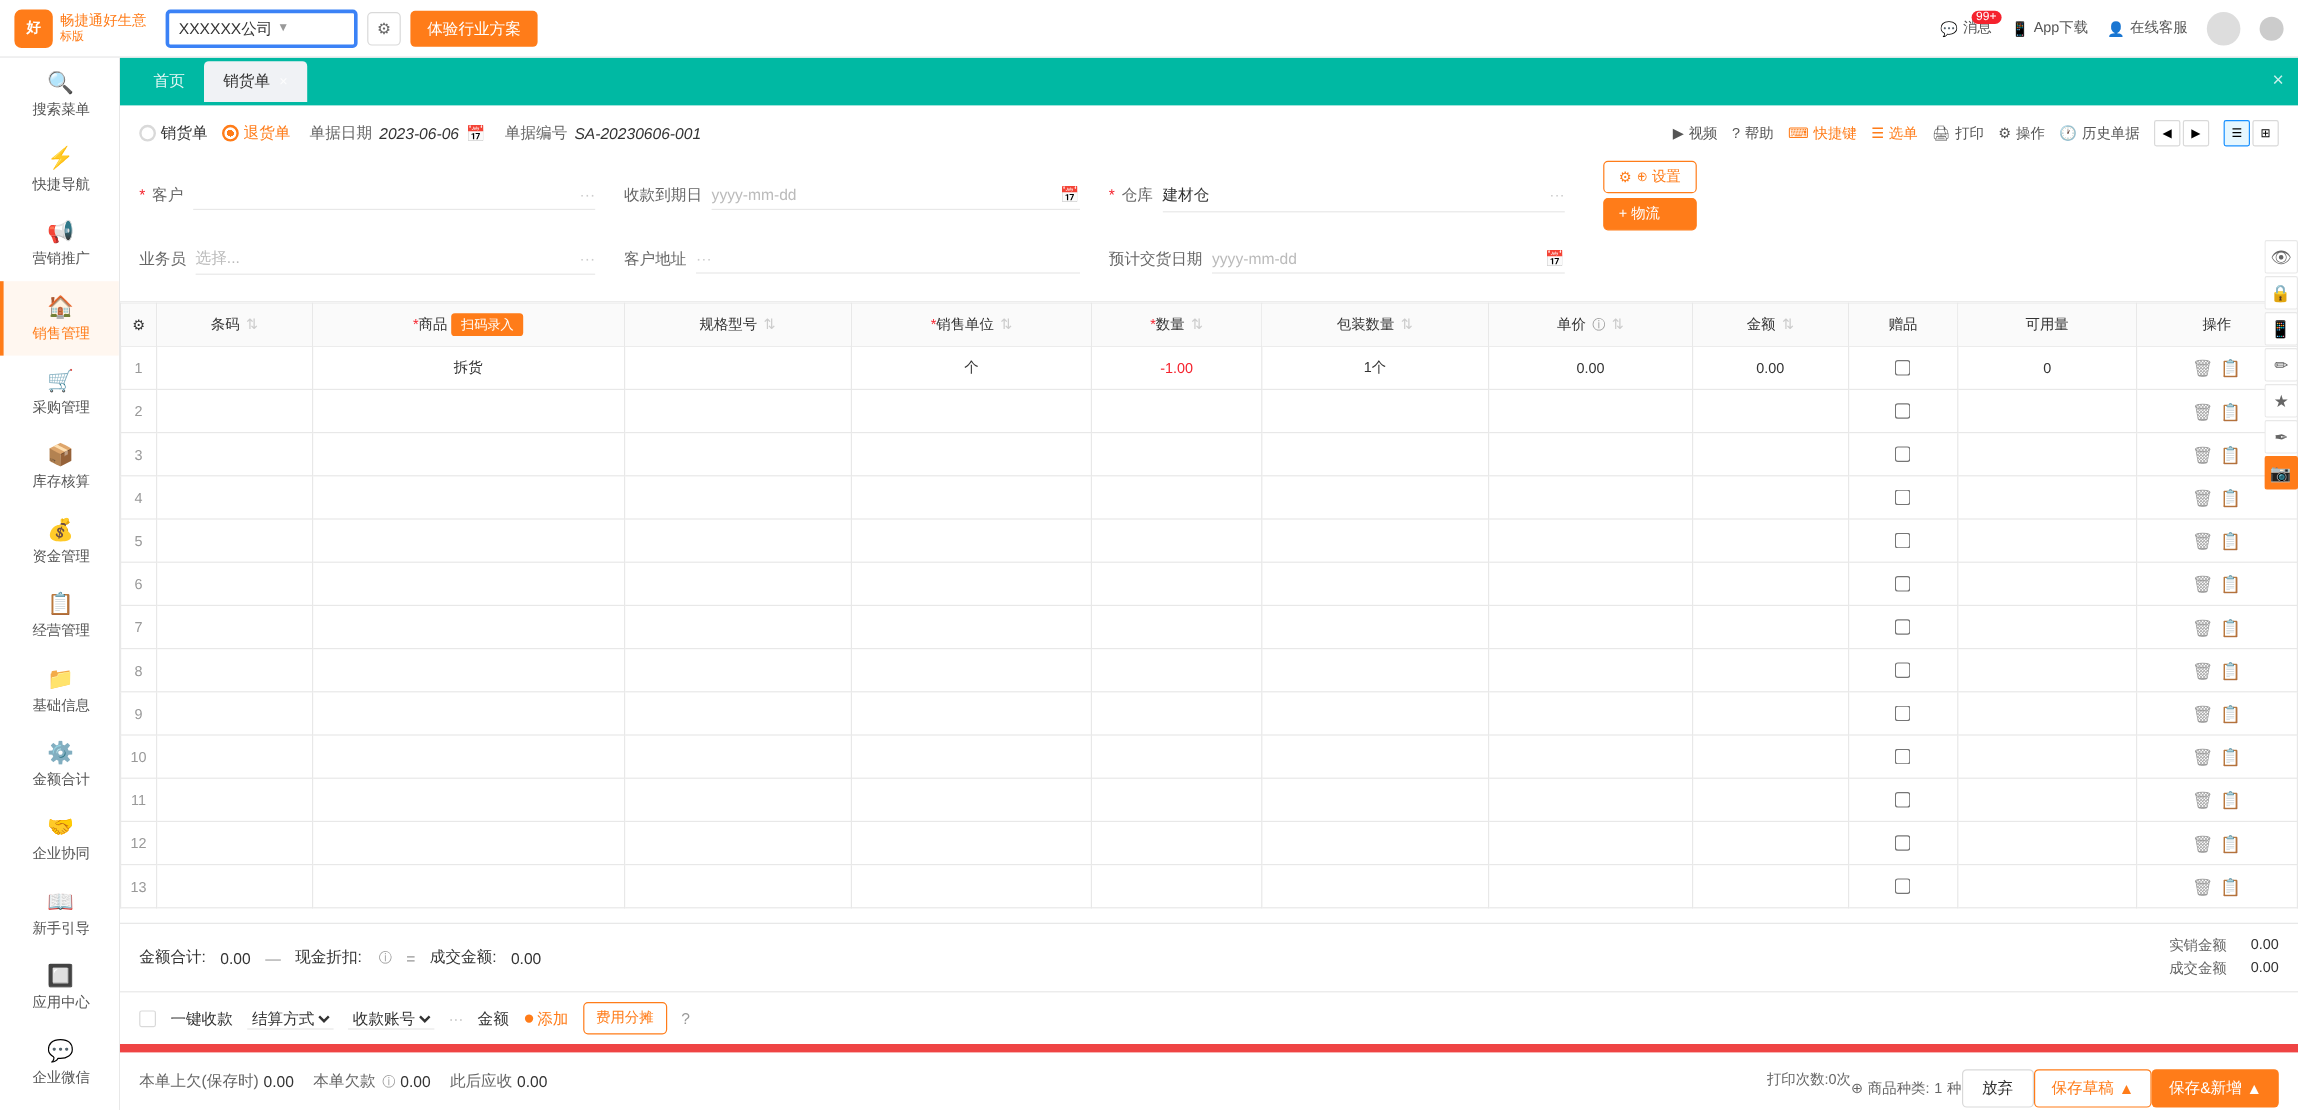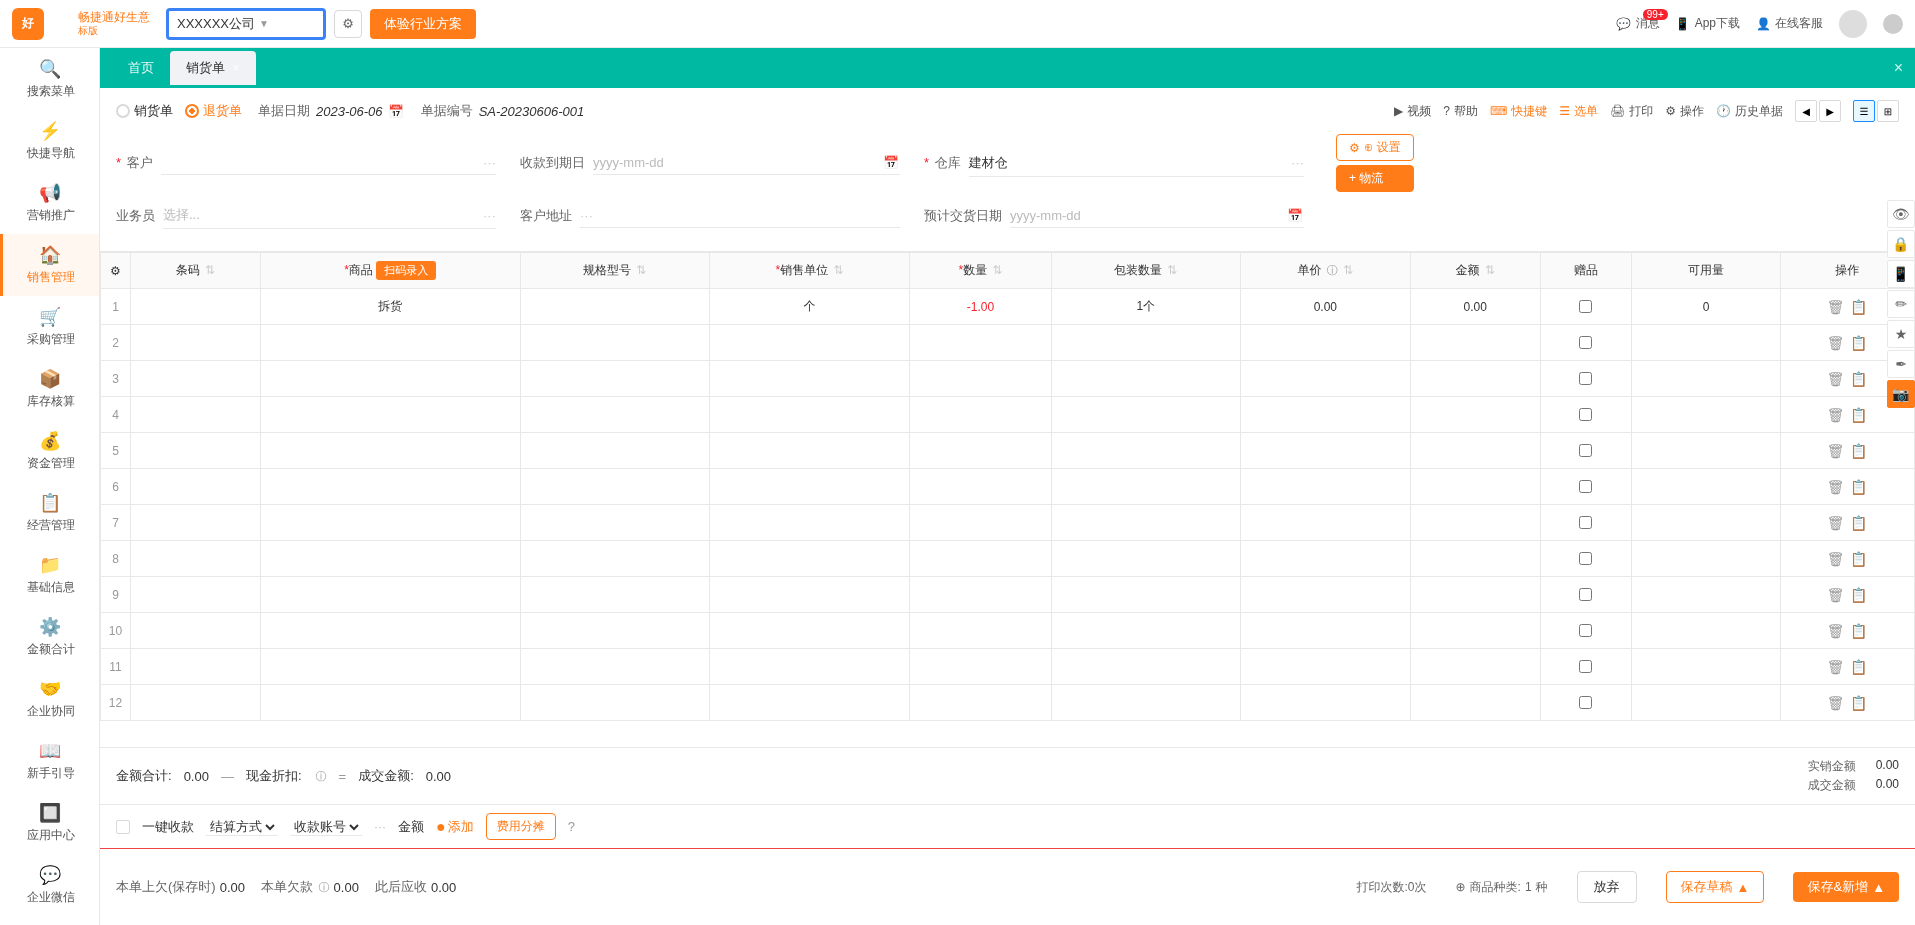--- a/index.html
+++ b/index.html
@@ -2,21 +2,21 @@
 <html><head>
   <meta charset="utf-8">
   <style>
     * { box-sizing: border-box; margin: 0; padding: 0; }
     body { font-family: 'Microsoft YaHei', Arial, sans-serif; font-size: 13px; background: #f0f2f5; color: #333; display: flex; flex-direction: column; height: 925px; overflow: hidden; }
 
     
     .top-bar { height: 48px; background: #fff; display: flex; align-items: center; padding: 0 12px; border-bottom: 1px solid #e8e8e8; gap: 8px; flex-shrink: 0; }
     .logo-area { display: flex; align-items: center; gap: 6px; margin-right: 8px; }
     .logo-icon { width: 32px; height: 32px; background: #ff7c19; border-radius: 6px; display: flex; align-items: center; justify-content: center; color: #fff; font-weight: bold; font-size: 12px; }
-    .logo-text { color: #ff7c19; font-size: 12px; line-height: 1.2; margin-left: 28px; }
+    .logo-text { color: #ff7c19; font-size: 12px; line-height: 1.2; }
     .company-selector { display: flex; align-items: center; border: 3px solid #3b82f6; border-radius: 4px; padding: 4px 8px; min-width: 160px; cursor: pointer; gap: 4px; }
     .chevron-down { color: #999; font-size: 10px; }
     .settings-btn { width: 28px; height: 28px; border: 1px solid #d9d9d9; border-radius: 4px; display: flex; align-items: center; justify-content: center; cursor: pointer; color: #666; }
     .trial-btn { background: #ff7c19; color: #fff; border: none; border-radius: 4px; padding: 6px 14px; cursor: pointer; font-size: 13px; }
     .top-right { margin-left: auto; display: flex; align-items: center; gap: 16px; }
     .top-right-item { display: flex; align-items: center; gap: 4px; cursor: pointer; color: #555; font-size: 12px; position: relative; }
     .badge { background: #f5222d; color: #fff; border-radius: 10px; font-size: 10px; padding: 0 4px; position: absolute; top: -6px; right: -8px; }
     .avatar { width: 28px; height: 28px; background: #ddd; border-radius: 50%; }
 
     
@@ -90,25 +90,25 @@
     .equals { color: #999; }
 
     
     .payment-row { background: #fff; padding: 8px 16px; border-top: 1px solid #e8e8e8; display: flex; align-items: center; gap: 12px; font-size: 13px; flex-shrink: 0; }
     .checkbox-small { width: 14px; height: 14px; border: 1px solid #d9d9d9; border-radius: 2px; flex-shrink: 0; }
     .add-btn { background: none; border: none; color: #ff7c19; cursor: pointer; font-size: 13px; display: flex; align-items: center; gap: 2px; }
     .expense-btn { border: 1px solid #ff7c19; color: #ff7c19; background: #fff; border-radius: 4px; padding: 4px 10px; cursor: pointer; font-size: 12px; }
     .question-icon { color: #999; cursor: pointer; }
 
     
-    .bottom-bar { background: #fff; padding: 22px 16px; border-top: 1px solid #ef4444; display: flex; align-items: center; gap: 16px; font-size: 13px; flex-shrink: 0; }
+    .bottom-bar { background: #fff; padding: 2px 16px; border-top: 7px solid #ef4444; display: flex; align-items: center; gap: 16px; font-size: 13px; flex-shrink: 0; }
     .bottom-stat { display: flex; align-items: center; gap: 4px; }
     .stat-label { color: #666; }
     .stat-value { color: #333; font-weight: 500; }
-    .bottom-right { margin-left: auto; display: flex; align-items: center; gap: 29px; }
+    .bottom-right { margin-left: auto; display: flex; gap: 0; margin-top: 12px; }
     .print-info { color: #666; font-size: 12px; }
     .goods-kind { display: flex; align-items: center; gap: 4px; color: #666; font-size: 12px; }
     .abandon-btn { border: 1px solid #d9d9d9; background: #fff; border-radius: 4px; padding: 6px 16px; cursor: pointer; font-size: 13px; color: #333; }
     .save-draft-btn { border: 1px solid #ff7c19; background: #fff; color: #ff7c19; border-radius: 4px; padding: 6px 14px; cursor: pointer; font-size: 13px; display: flex; align-items: center; gap: 4px; }
     .save-new-btn { background: #ff7c19; color: #fff; border: none; border-radius: 4px; padding: 6px 14px; cursor: pointer; font-size: 13px; display: flex; align-items: center; gap: 4px; }
 
     
     .right-toolbar { position: fixed; right: 0; top: 200px; display: flex; flex-direction: column; gap: 2px; z-index: 100; }
     .rt-btn { width: 28px; height: 28px; background: #fff; border: 1px solid #e8e8e8; display: flex; align-items: center; justify-content: center; cursor: pointer; font-size: 14px; color: #666; border-radius: 2px; }
     .rt-btn.orange { background: #ff7c19; color: #fff; border-color: #ff7c19; }
@@ -676,20 +676,43 @@
                 </div>
               </td>
       <td></td>
       <td>
         <div class="cell-action">
           <button class="icon-btn">🗑</button>
           <button class="icon-btn">📋</button>
         </div>
       </td>
     </tr>
+            <tr>
+      <td><span class="row-num">13</span></td>
+      <td></td>
+      <td></td>
+      <td></td>
+      <td></td>
+      <td style=""></td>
+      <td></td>
+      <td></td>
+      <td></td>
+      <td>
+                <div class="checkbox-cell">
+                  <input type="checkbox" style="cursor: pointer;">
+                </div>
+              </td>
+      <td></td>
+      <td>
+        <div class="cell-action">
+          <button class="icon-btn">🗑</button>
+          <button class="icon-btn">📋</button>
+        </div>
+      </td>
+    </tr>
           </tbody>
 
       </table>
     </div>
 
     <div class="footer-summary">
       <span>金额合计:</span>
       <span>0.00</span>
       <span class="dash">—</span>
       <span>现金折扣:</span>

